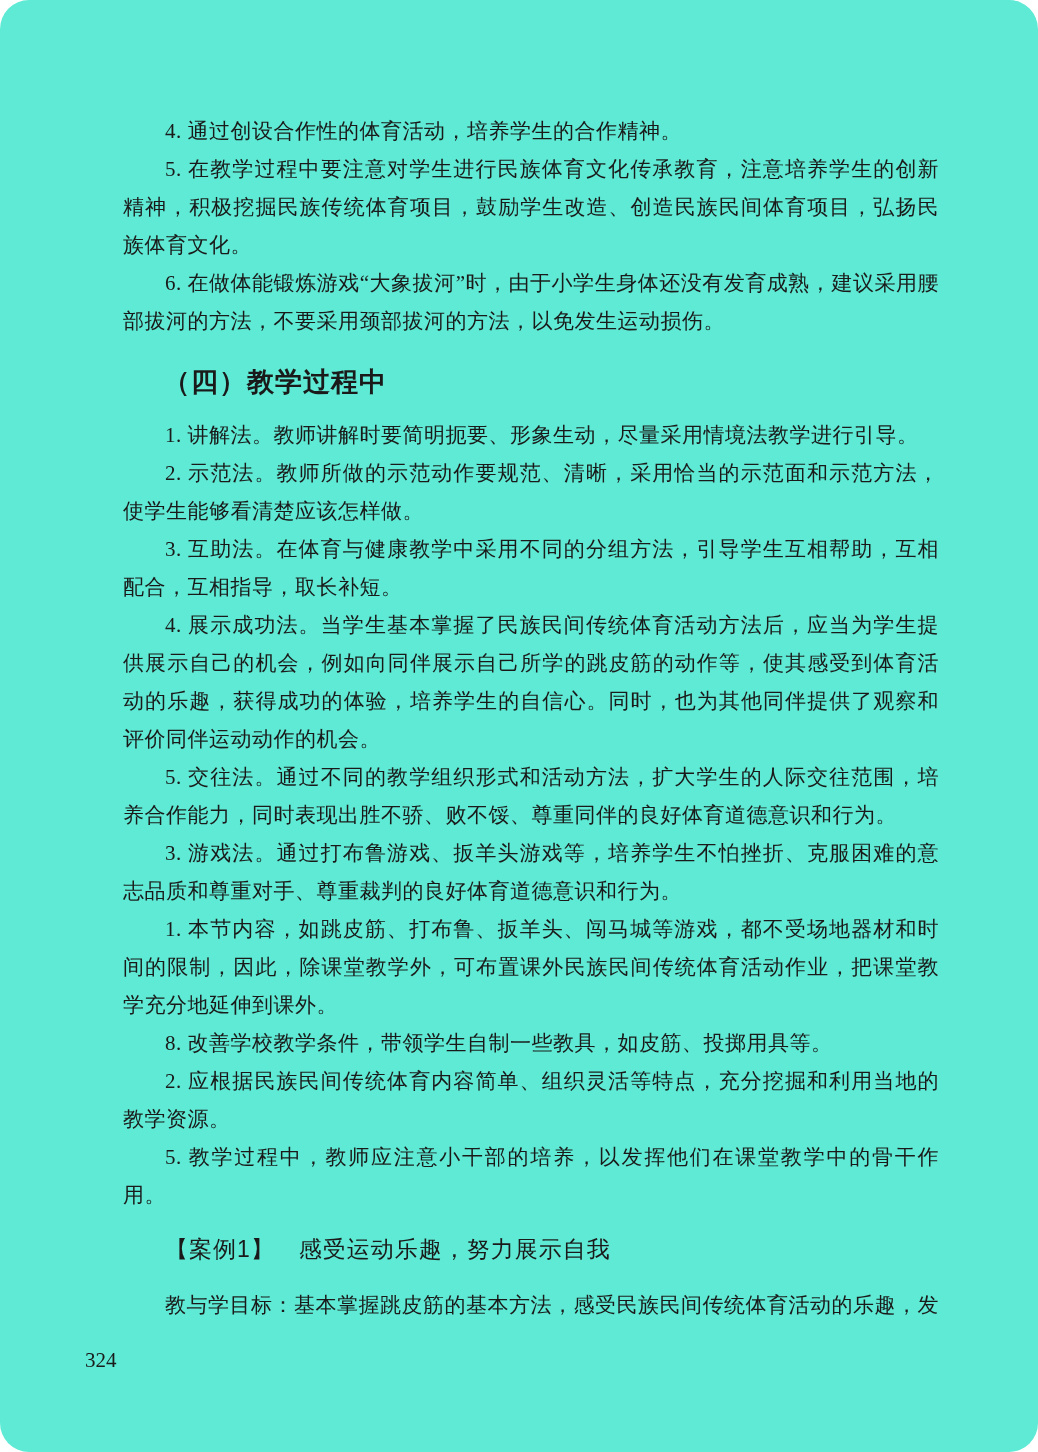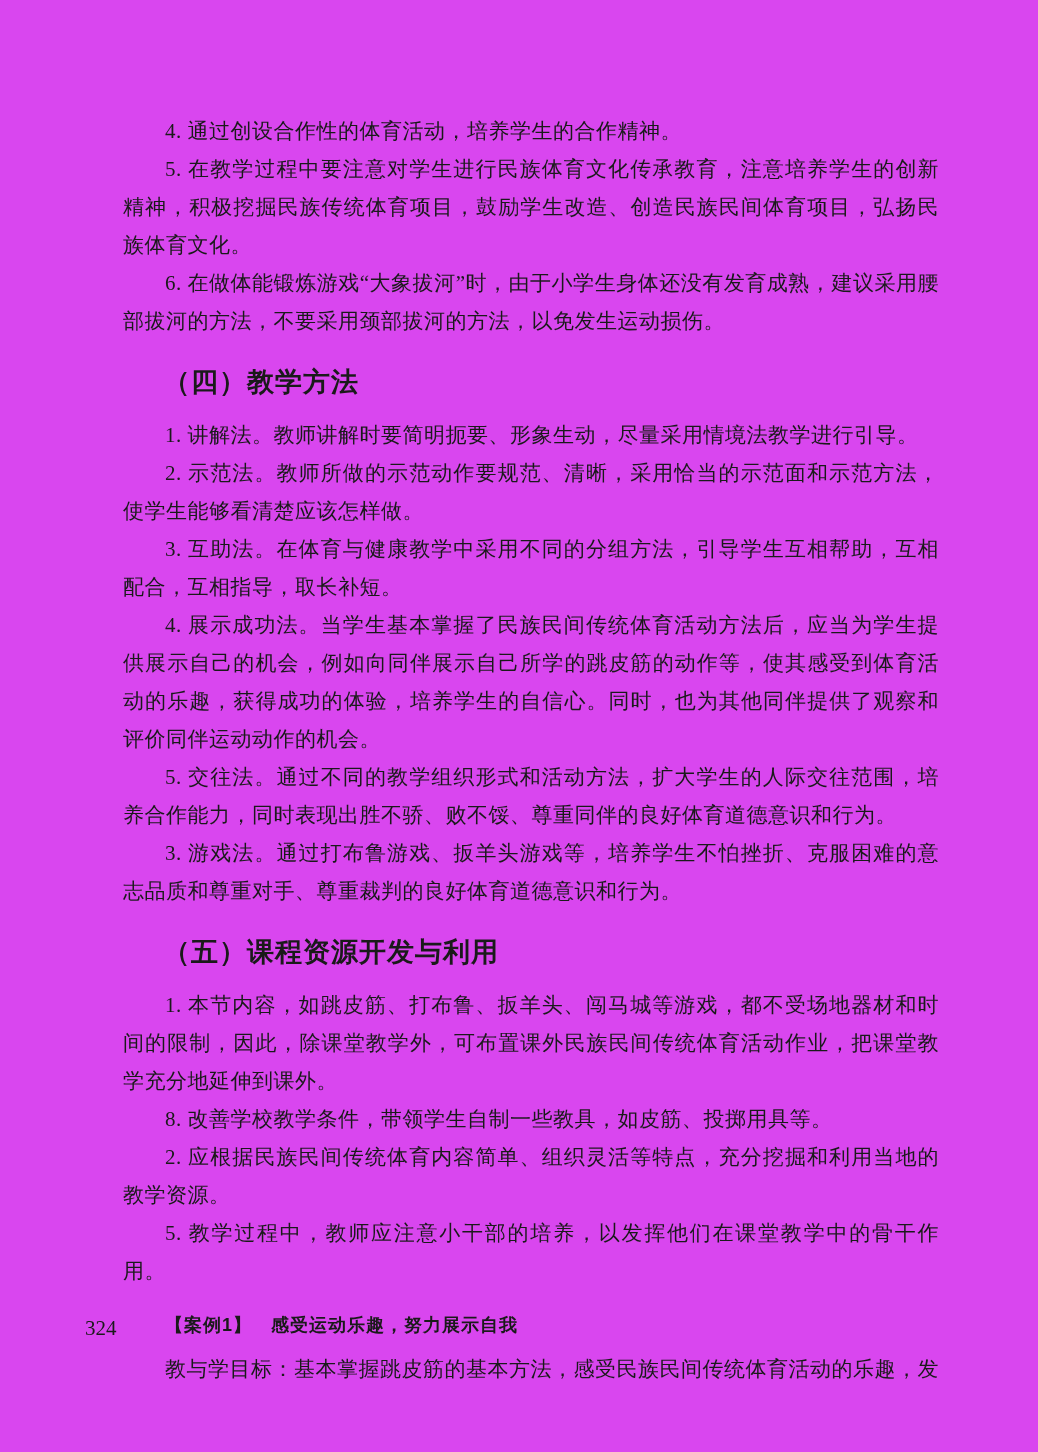--- a/index.html
+++ b/index.html
@@ -4,25 +4,26 @@
 <style>
   html, body {
     margin: 0;
     padding: 0;
     background: #ffffff;
   }
   .page {
     position: relative;
     width: 1038px;
     height: 1452px;
-    background: #d946ef;
+    background: #5eead4;
     color: #1a1a1a;
     font-family: "Liberation Serif", "DejaVu Serif", serif;
     overflow: hidden;
     box-sizing: border-box;
+    border-radius: 29px;
   }
   .text-block {
     position: absolute;
     top: 112px;
     left: 123px;
     width: 816px;
   }
   .body-para {
     margin: 0;
     font-size: 21px;
@@ -34,57 +35,56 @@
   .section-heading {
     margin: 20px 0 12px 0;
     padding-left: 40px;
     font-size: 27px;
     font-weight: 600;
     line-height: 44px;
     letter-spacing: 1px;
     font-family: "Liberation Serif", "DejaVu Serif", serif;
   }
   .case-heading {
-    margin: 16px 0 6px 0;
+    margin: 16px 0 18px 0;
     padding-left: 42px;
-    font-size: 18px;
-    font-weight: bold;
+    font-size: 23px;
+    font-weight: normal;
     line-height: 38px;
     letter-spacing: 1px;
     font-family: "Liberation Sans", "DejaVu Sans", sans-serif;
   }
   .page-number {
     position: absolute;
     left: 85px;
-    top: 1316px;
+    top: 1348px;
     font-size: 21px;
     line-height: 24px;
     color: #1a1a1a;
     font-family: "Liberation Serif", "DejaVu Serif", serif;
   }
 </style>
 </head>
 <body>
 
 <div class="page">
   <main class="text-block">
 
     <p class="body-para">4. 通过创设合作性的体育活动，培养学生的合作精神。</p>
     <p class="body-para">5. 在教学过程中要注意对学生进行民族体育文化传承教育，注意培养学生的创新精神，积极挖掘民族传统体育项目，鼓励学生改造、创造民族民间体育项目，弘扬民族体育文化。</p>
     <p class="body-para">6. 在做体能锻炼游戏“大象拔河”时，由于小学生身体还没有发育成熟，建议采用腰部拔河的方法，不要采用颈部拔河的方法，以免发生运动损伤。</p>
 
-    <h2 class="section-heading">（四）教学方法</h2>
+    <h2 class="section-heading">（四）教学过程中</h2>
     <p class="body-para">1. 讲解法。教师讲解时要简明扼要、形象生动，尽量采用情境法教学进行引导。</p>
     <p class="body-para">2. 示范法。教师所做的示范动作要规范、清晰，采用恰当的示范面和示范方法，使学生能够看清楚应该怎样做。</p>
     <p class="body-para">3. 互助法。在体育与健康教学中采用不同的分组方法，引导学生互相帮助，互相配合，互相指导，取长补短。</p>
     <p class="body-para">4. 展示成功法。当学生基本掌握了民族民间传统体育活动方法后，应当为学生提供展示自己的机会，例如向同伴展示自己所学的跳皮筋的动作等，使其感受到体育活动的乐趣，获得成功的体验，培养学生的自信心。同时，也为其他同伴提供了观察和评价同伴运动动作的机会。</p>
     <p class="body-para">5. 交往法。通过不同的教学组织形式和活动方法，扩大学生的人际交往范围，培养合作能力，同时表现出胜不骄、败不馁、尊重同伴的良好体育道德意识和行为。</p>
     <p class="body-para">3. 游戏法。通过打布鲁游戏、扳羊头游戏等，培养学生不怕挫折、克服困难的意志品质和尊重对手、尊重裁判的良好体育道德意识和行为。</p>
 
-    <h2 class="section-heading">（五）课程资源开发与利用</h2>
     <p class="body-para">1. 本节内容，如跳皮筋、打布鲁、扳羊头、闯马城等游戏，都不受场地器材和时间的限制，因此，除课堂教学外，可布置课外民族民间传统体育活动作业，把课堂教学充分地延伸到课外。</p>
     <p class="body-para">8. 改善学校教学条件，带领学生自制一些教具，如皮筋、投掷用具等。</p>
     <p class="body-para">2. 应根据民族民间传统体育内容简单、组织灵活等特点，充分挖掘和利用当地的教学资源。</p>
     <p class="body-para">5. 教学过程中，教师应注意小干部的培养，以发挥他们在课堂教学中的骨干作用。</p>
 
     <h3 class="case-heading">【案例1】　感受运动乐趣，努力展示自我</h3>
     <p class="body-para">教与学目标：基本掌握跳皮筋的基本方法，感受民族民间传统体育活动的乐趣，发</p>
 
   </main>
 

